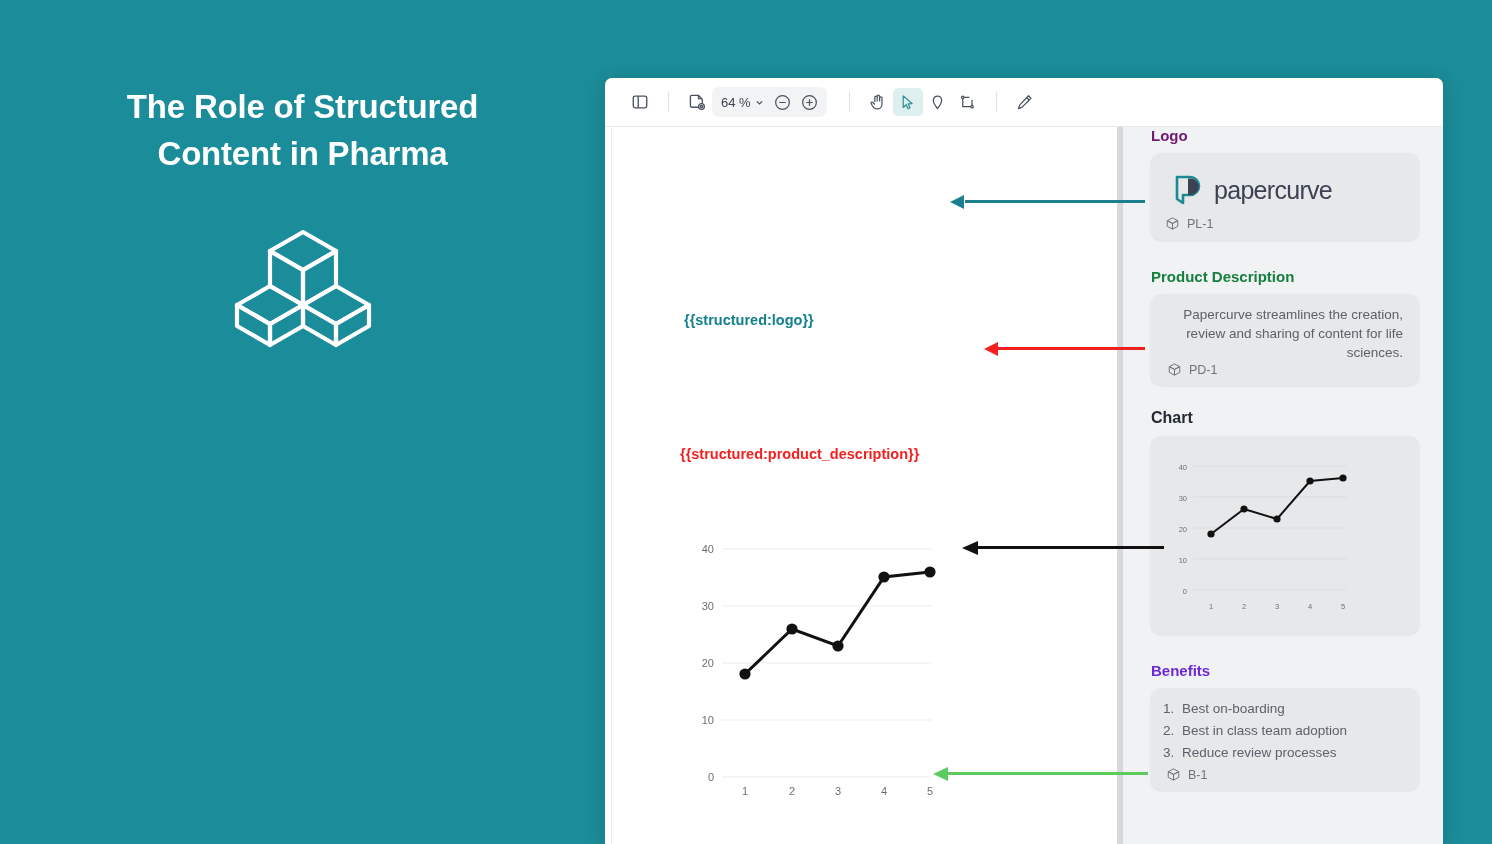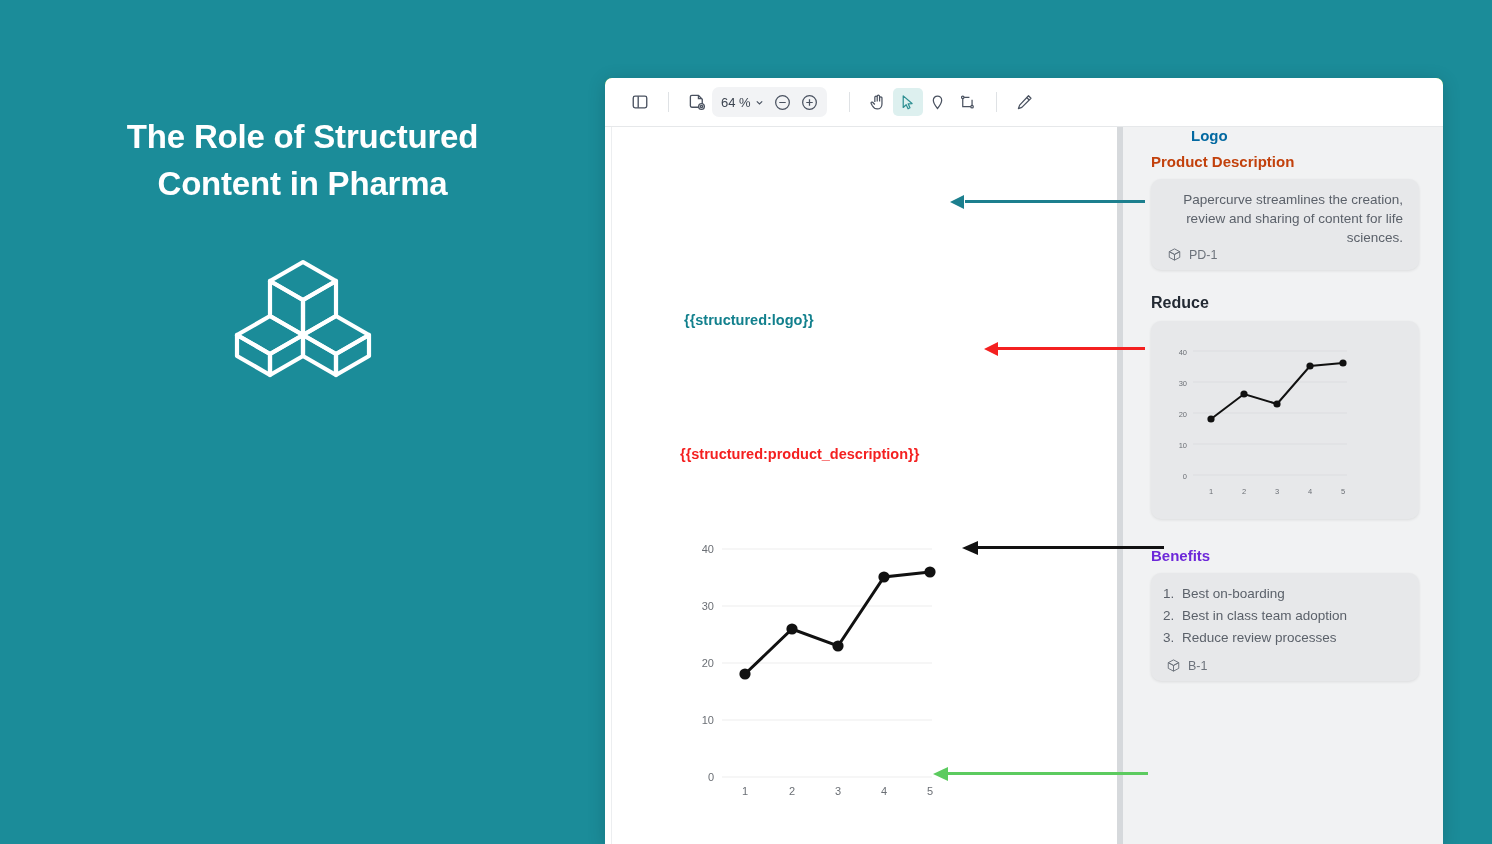--- a/index.html
+++ b/index.html
@@ -8,21 +8,21 @@
     font-family: "Liberation Sans", sans-serif;
     overflow: hidden;
   }
   body { background: #1b8c99; position: relative; }
 
   
   #left-panel {
     position: absolute; left: 0; top: 0; width: 605px; height: 844px;
     display: flex; flex-direction: column;
     align-items: center; justify-content: flex-start;
-    padding-top: 114px;
+    padding-top: 84px;
   }
   #slide-title {
     color: #ffffff;
     font-size: 33px;
     font-weight: bold;
     line-height: 1.42;
     text-align: center;
     letter-spacing: -0.2px;
     width: 430px;
   }
@@ -303,40 +303,57 @@
       </div>
 
       <div id="doc-scrollbar"></div>
     </div>
   </div>
 </div>
 
 <div id="sidebar">
 
   <div>
-    <div class="panel-heading" style="color:#0369a1;margin-left:40px;">Logo</div>
+    <div class="panel-heading" style="color:#701a75;">Logo</div>
+    <div class="card" id="logo-card">
+      <div id="logo-lockup">
+        <svg width="30" height="32" viewBox="0 0 30 32">
+          <path d="M4 3 h13 a9 9 0 0 1 0 18 h-7 v8 l-6 -4 z" fill="none" stroke="#1c8a95" stroke-width="2.6" stroke-linejoin="round"></path>
+          <path d="M15 4.5 v16.5 h2.5 a8 8 0 0 0 0 -16.5 z" fill="#3c4253"></path>
+        </svg>
+        <span id="logo-wordmark">papercurve</span>
+      </div>
+      <div class="card-tag">
+        <svg width="15" height="15" viewBox="0 0 20 20" fill="none" stroke="#6d737c" stroke-width="1.3" stroke-linejoin="round">
+          <path d="M10 2.5 L17 6.2 L10 9.9 L3 6.2 Z"></path>
+          <path d="M3 6.2 V13.8 L10 17.5 V9.9 Z"></path>
+          <path d="M17 6.2 V13.8 L10 17.5 V9.9 Z"></path>
+        </svg>
+        <span>PL-1</span>
+      </div>
+    </div>
   </div>
 
   <div>
-    <div class="panel-heading" style="color:#c2410c;">Product Description</div>
+    <div class="panel-heading" style="color:#15803d;">Product Description</div>
     <div class="card" id="product-desc-card">
       <div id="product-desc-text">Papercurve streamlines the creation,  review and sharing of content for life sciences.</div>
       <div class="card-tag">
         <svg width="15" height="15" viewBox="0 0 20 20" fill="none" stroke="#6d737c" stroke-width="1.3" stroke-linejoin="round">
           <path d="M10 2.5 L17 6.2 L10 9.9 L3 6.2 Z"></path>
           <path d="M3 6.2 V13.8 L10 17.5 V9.9 Z"></path>
           <path d="M17 6.2 V13.8 L10 17.5 V9.9 Z"></path>
         </svg>
         <span>PD-1</span>
       </div>
     </div>
   </div>
 
   <div>
-    <div class="panel-heading" style="color:#232a33; font-size:16px;">Reduce</div>
+    <div class="panel-heading" style="color:#232a33; font-size:16px;">Chart</div>
     <div id="chart-card">
       <svg width="192" height="176" viewBox="0 0 192 176">
         <line x1="32" y1="18" x2="186" y2="18" stroke="#dcdde0" stroke-width="1"></line>
         <line x1="32" y1="49" x2="186" y2="49" stroke="#dcdde0" stroke-width="1"></line>
         <line x1="32" y1="80" x2="186" y2="80" stroke="#dcdde0" stroke-width="1"></line>
         <line x1="32" y1="111" x2="186" y2="111" stroke="#dcdde0" stroke-width="1"></line>
         <line x1="32" y1="142" x2="186" y2="142" stroke="#dcdde0" stroke-width="1"></line>
         <text x="26" y="21.5" text-anchor="end" font-family="Liberation Sans, sans-serif" font-size="7.5" fill="#6b6f75">40</text>
         <text x="26" y="52.5" text-anchor="end" font-family="Liberation Sans, sans-serif" font-size="7.5" fill="#6b6f75">30</text>
         <text x="26" y="83.5" text-anchor="end" font-family="Liberation Sans, sans-serif" font-size="7.5" fill="#6b6f75">20</text>
@@ -365,21 +382,21 @@
         <span>Best on-boarding</span>
       </div>
       <div class="benefit-num-row">
         <span class="benefit-idx">2.</span>
         <span>Best in class team adoption</span>
       </div>
       <div class="benefit-num-row">
         <span class="benefit-idx">3.</span>
         <span>Reduce review processes</span>
       </div>
-      <div class="card-tag" style="margin-top:9px; padding-left:3px;">
+      <div class="card-tag" style="margin-top:3px; padding-left:3px;">
         <svg width="15" height="15" viewBox="0 0 20 20" fill="none" stroke="#6d737c" stroke-width="1.3" stroke-linejoin="round">
           <path d="M10 2.5 L17 6.2 L10 9.9 L3 6.2 Z"></path>
           <path d="M3 6.2 V13.8 L10 17.5 V9.9 Z"></path>
           <path d="M17 6.2 V13.8 L10 17.5 V9.9 Z"></path>
         </svg>
         <span>B-1</span>
       </div>
     </div>
   </div>
 </div>

